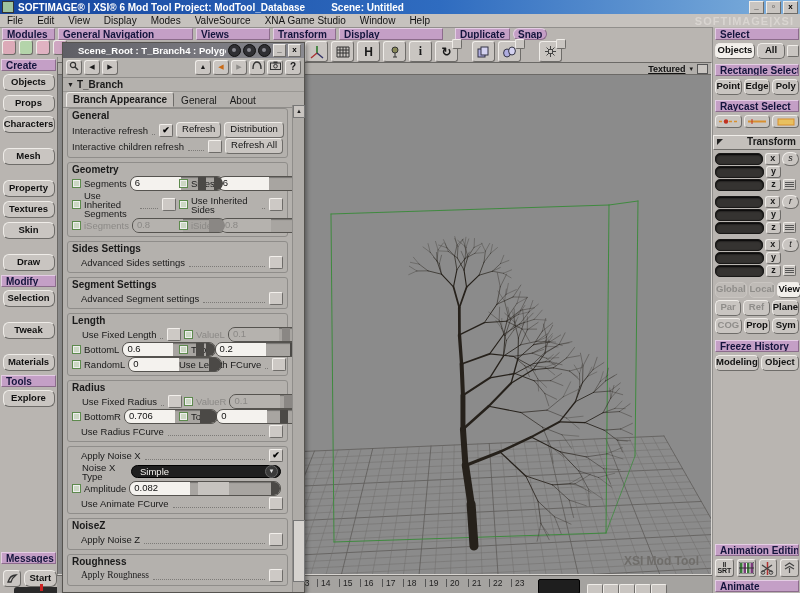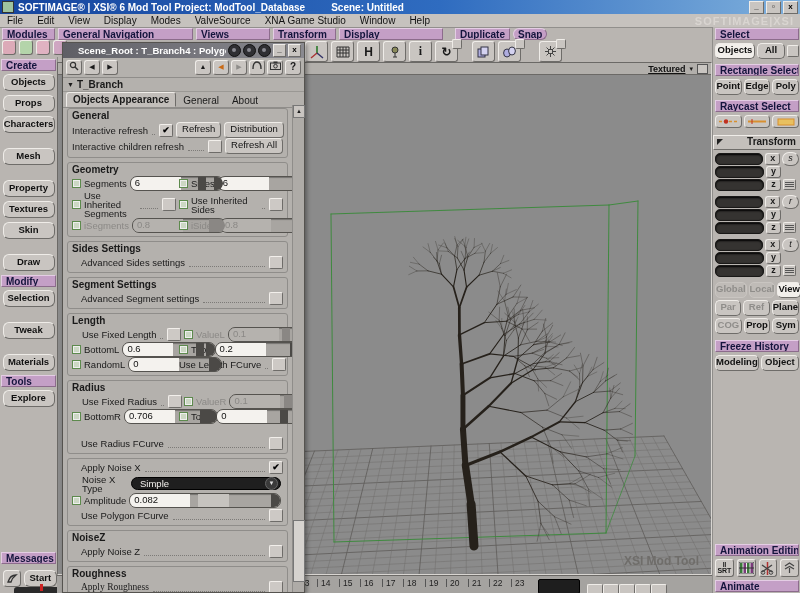--- a/index.html
+++ b/index.html
@@ -878,21 +878,21 @@
             <rect x="3.5" y="0.5" width="4" height="1.8" fill="#333"></rect>
           </svg>
       </span>
       <span class="pbtn" style="font-size:10px;font-weight:bold;">?</span>
     </div>
     <div id="node-row">
       <span style="font-size:7px;">▼</span>
       <span>T_Branch</span>
     </div>
     <div id="tabs">
-      <span class="tab active">Objects Appearance</span>
+      <span class="tab active">Branch Appearance</span>
       <span class="tab">General</span>
       <span class="tab">About</span>
     </div>
 
     <div id="ppg-content">
 
       <div class="sec">
         <div class="sec-title">General</div>
         <div class="row">
           <span class="lbl">Interactive refresh</span>
@@ -1079,21 +1079,21 @@
             <span class="port"></span>
             <span class="lbl">TopR</span>
             <span class="sfield">
                 <span class="sval">0</span>
                 <span class="strack">
                   <span class="sthumb" style="left:30%;"></span>
                 </span>
               </span>
           </span>
         </div>
-        <div class="row" style="padding-left:10px;margin-top:12px;">
+        <div class="row" style="padding-left:10px;">
           <span class="lbl">Use Radius FCurve</span>
           <span class="dots"></span>
           <span class="chk"></span>
         </div>
       </div>
 
       <div class="sec">
         <div class="row" style="padding-left:10px;">
           <span class="lbl">Apply Noise X</span>
           <span class="dots"></span>
@@ -1110,21 +1110,21 @@
           <span class="port"></span>
           <span class="lbl">Amplitude</span>
           <span class="sfield wide lighttrack">
               <span class="sval">0.082</span>
               <span class="strack">
                 <span class="sthumb" style="left:0;width:38%;"></span>
               </span>
             </span>
         </div>
         <div class="row" style="padding-left:10px;">
-          <span class="lbl">Use Polygon FCurve</span>
+          <span class="lbl">Use Animate FCurve</span>
           <span class="dots"></span>
           <span class="chk"></span>
         </div>
       </div>
 
       <div class="sec">
         <div class="sec-title">NoiseZ</div>
         <div class="row" style="padding-left:10px;">
           <span class="lbl">Apply Noise Z</span>
           <span class="dots"></span>

